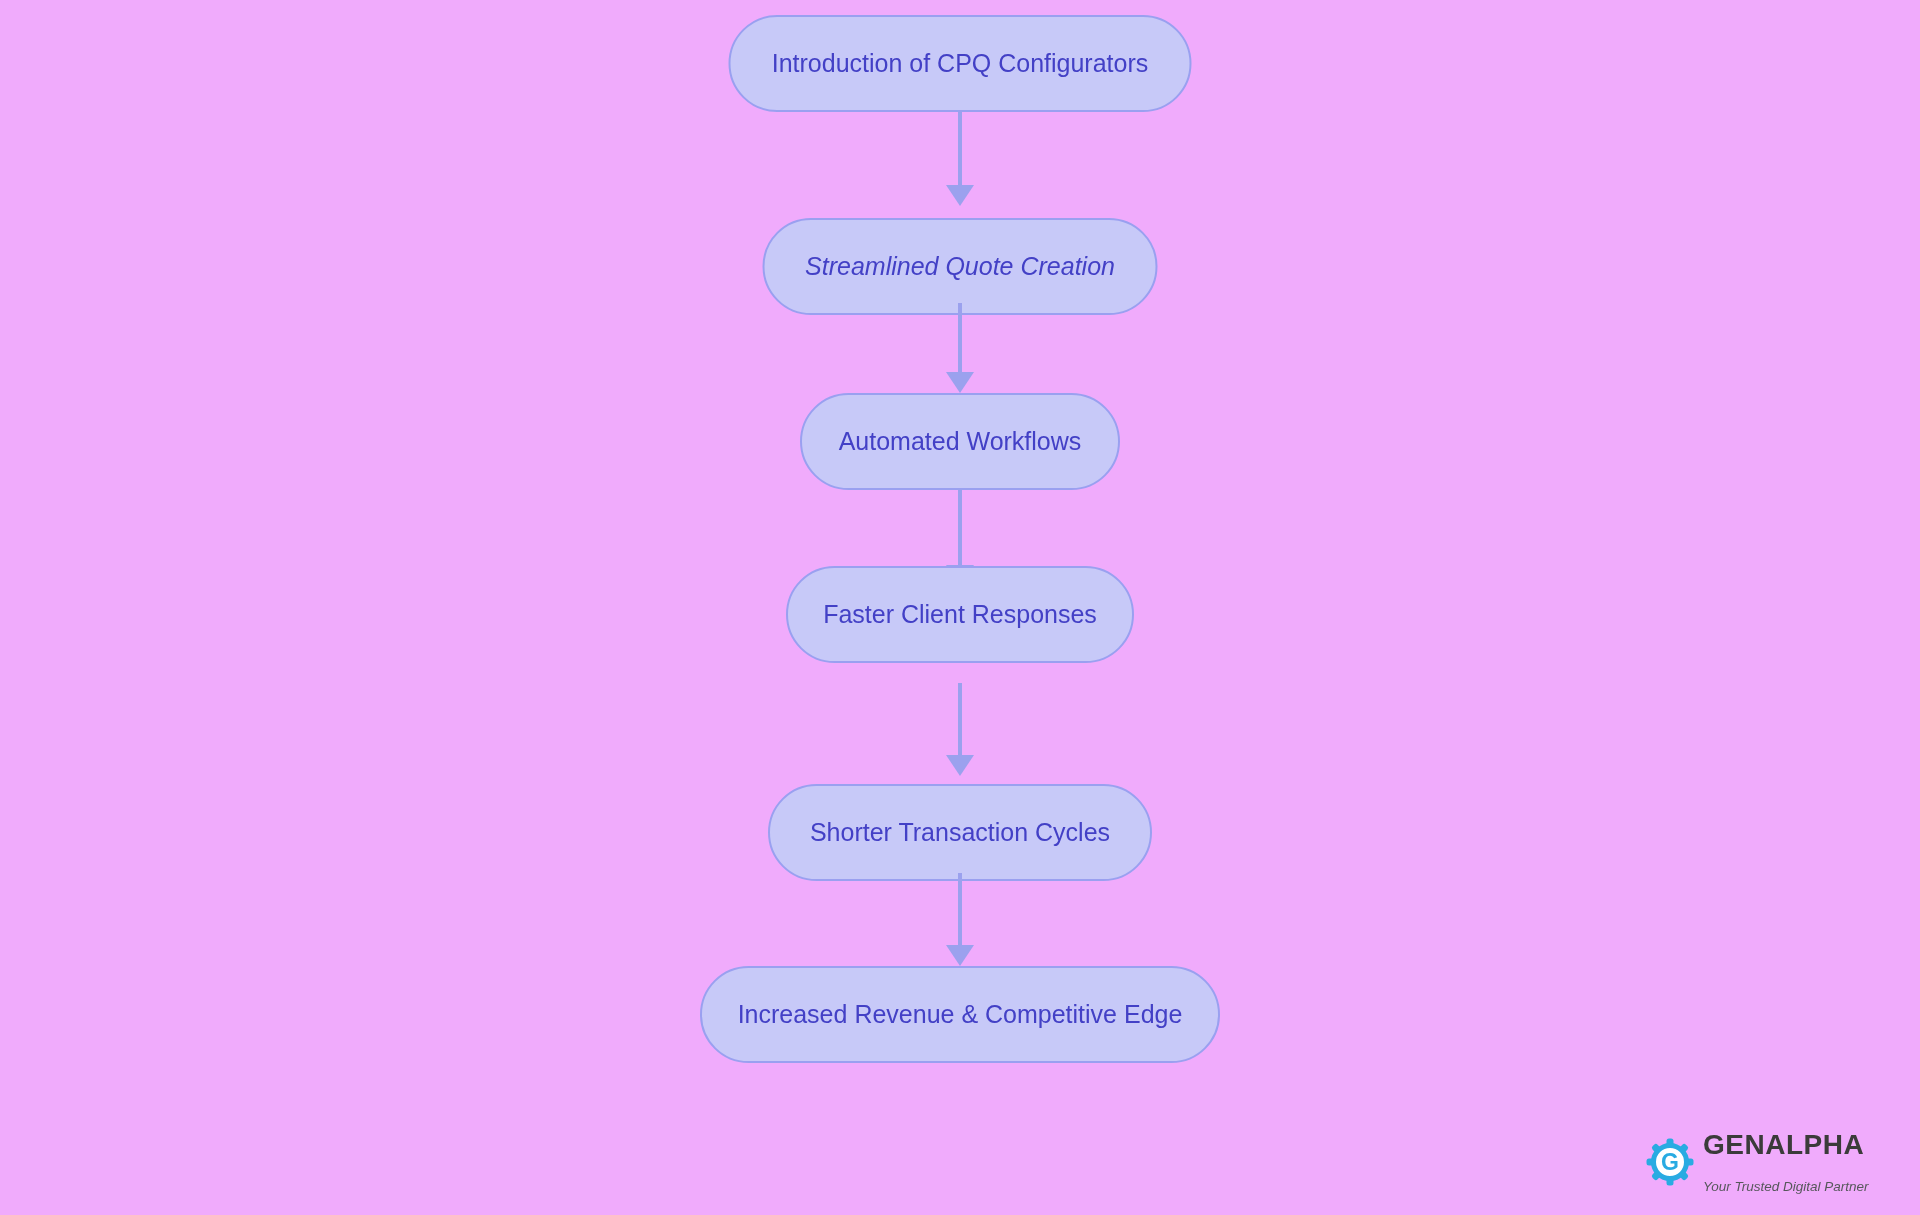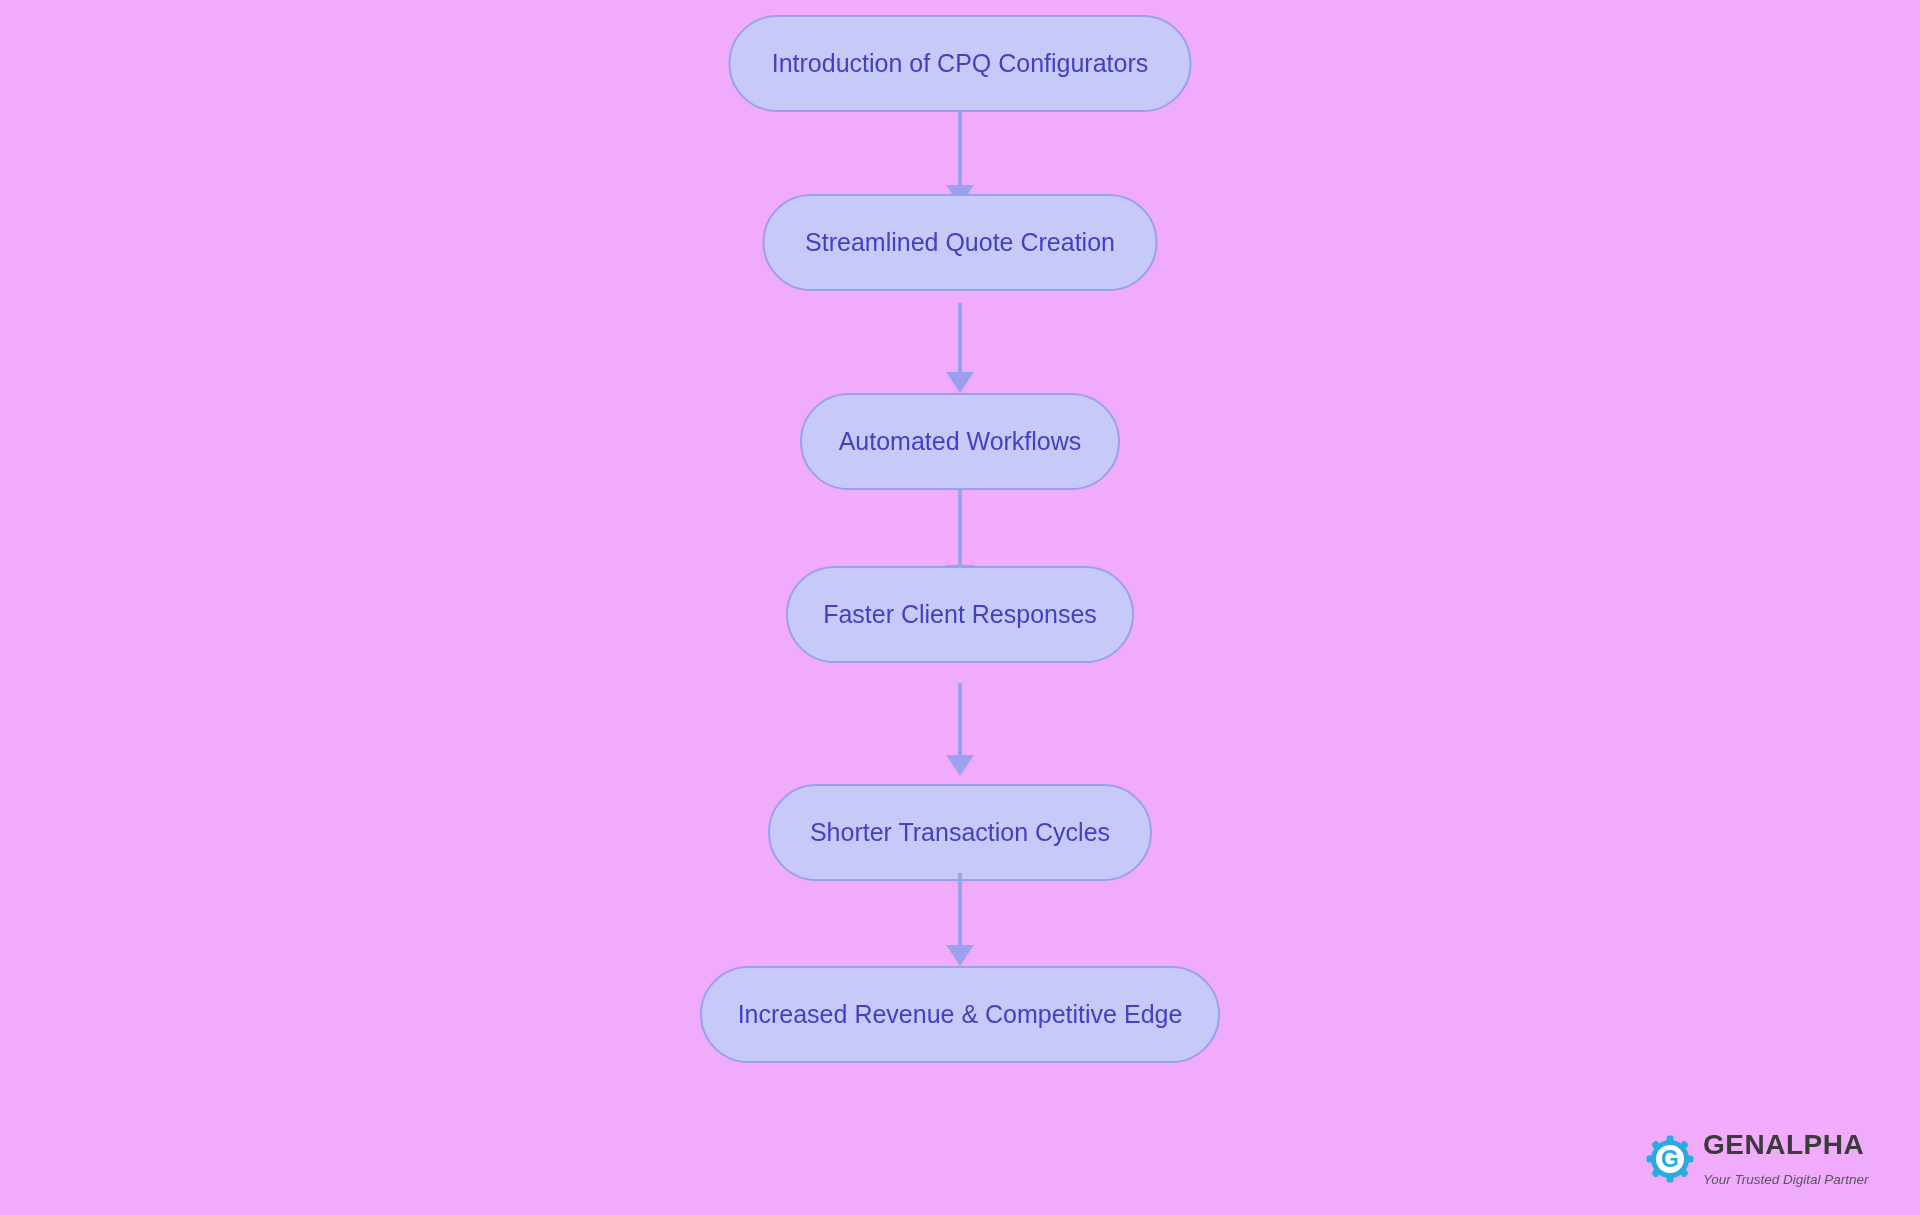--- a/index.html
+++ b/index.html
@@ -30,21 +30,21 @@
     background:var(--node-fill);
     border:2px solid var(--node-border);
     display:flex;
     align-items:center;
     justify-content:center;
     color:var(--node-text);
     font-size:25px;
     white-space:nowrap;
   }
   .n1{top:15px;width:463px;}
-  .n2{top:194px;width:395px;}
+  .n2{top:218px;width:395px;font-style:italic;}
   .n3{top:393px;width:320px;}
   .n4{top:566px;width:348px;}
   .n5{top:784px;width:384px;}
   .n6{top:966px;width:520px;}
   .arrow{
     position:absolute;
     left:960px;
     transform:translateX(-50%);
     width:28px;
   }
@@ -74,34 +74,34 @@
   }
   .logo{
     position:absolute;
     left:1646px;
     top:1130px;
     display:flex;
     align-items:center;
     gap:9px;
   }
   .logo-gear{width:48px;height:48px;flex:0 0 auto;}
-  .logo-text{display:flex;flex-direction:column;justify-content:center;gap:7px;}
+  .logo-text{display:flex;flex-direction:column;justify-content:center;}
   .logo-brand{
     font-size:28px;
     font-weight:800;
     letter-spacing:0.5px;
     color:var(--brand-dark);
     line-height:1.05;
   }
   .logo-tagline{
     font-size:13.5px;
     font-style:italic;
     font-weight:500;
     color:var(--brand-gray);
-    margin-top:6px;
+    margin-top:20px;
   }
 </style>
 </head>
 <body>
 
 <div class="canvas">
 
   <div class="node n1">Introduction of CPQ Configurators</div>
 
   <div class="arrow a1">

